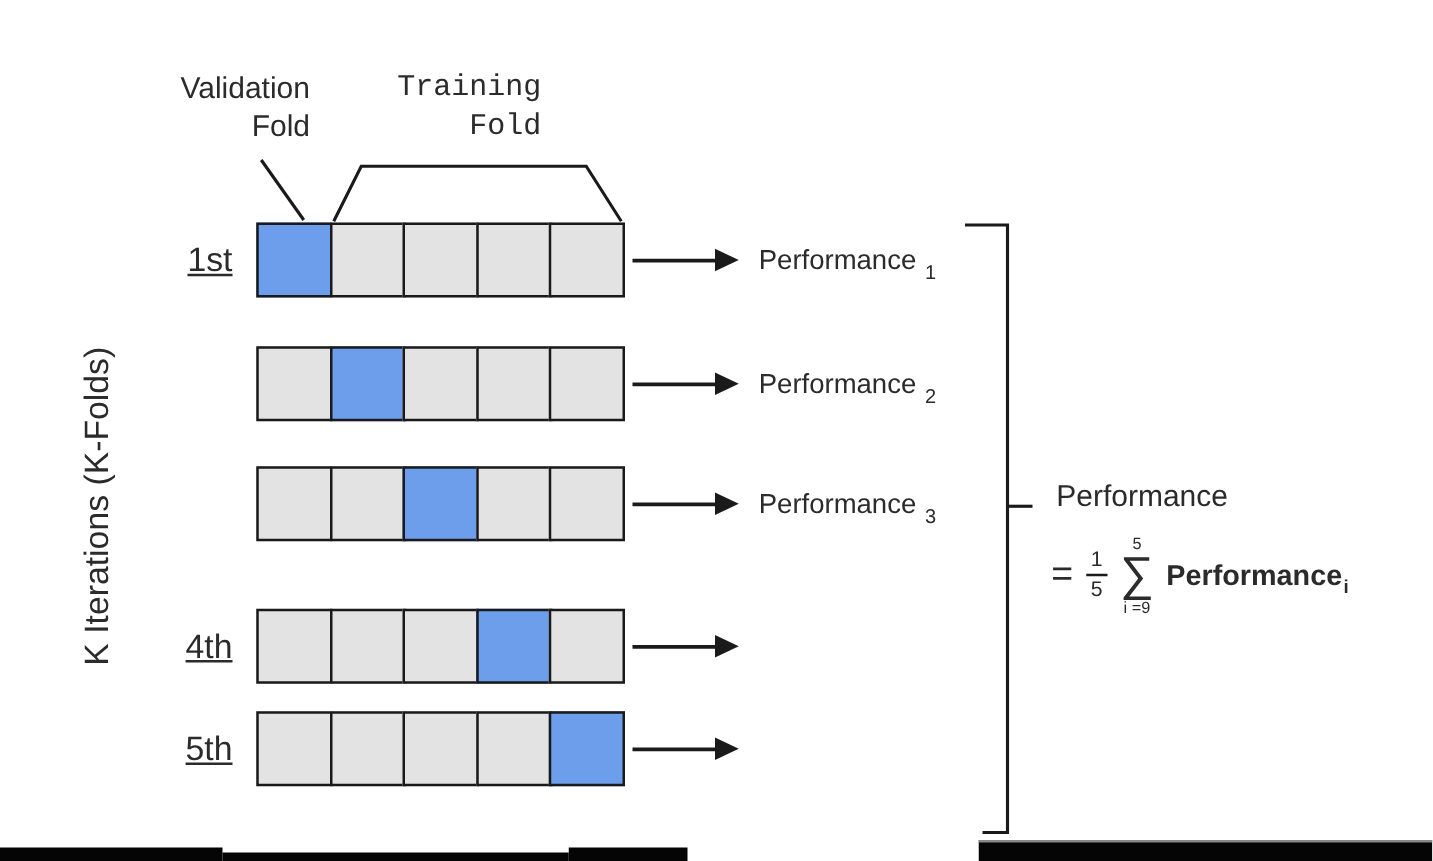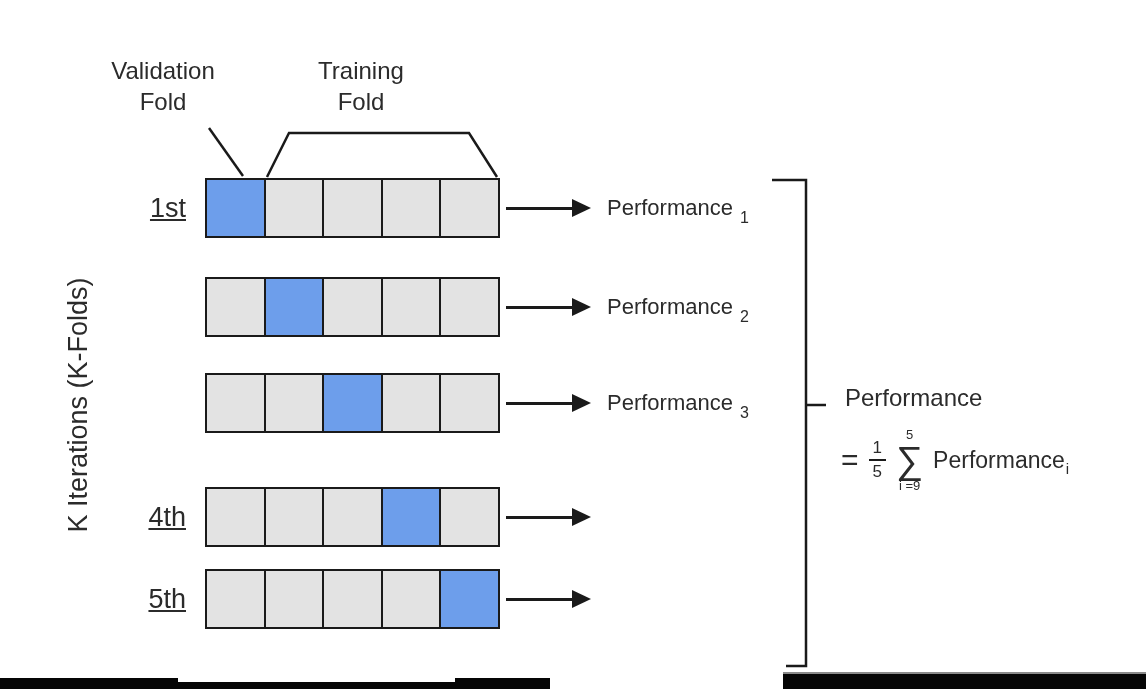--- a/index.html
+++ b/index.html
@@ -10,25 +10,25 @@
     font-family:"Liberation Sans", sans-serif;
     color:var(--text,#2b2b2b);
     overflow:hidden;
   }
   svg.overlay{position:absolute;left:0;top:0;width:1146px;height:689px;pointer-events:none;}
   .stroke{stroke:var(--line,#1a1a1a);stroke-width:2.5;fill:none;}
 
   
   .head-label{
     position:absolute;top:55px;width:170px;
-    text-align:center;font-size:24px;line-height:31px;
+    text-align:right;font-size:24px;line-height:31px;
     color:var(--text,#2b2b2b);
   }
   #val-head{left:78px;}
-  #train-head{left:276px;}
+  #train-head{left:263px;font-family:Liberation Mono, monospace;}
 
   
   .axis-label{
     position:absolute;left:78px;top:405px;
     transform:translate(-50%,-50%) rotate(-90deg);
     white-space:nowrap;font-size:27px;color:var(--text,#2b2b2b);
   }
 
   
   .row{position:absolute;left:0;height:60px;width:1146px;}
@@ -70,21 +70,21 @@
     position:absolute;left:841px;top:427px;
     display:flex;align-items:center;color:var(--text,#2b2b2b);
   }
   .eq{font-size:30px;margin-right:10px;}
   .frac{display:inline-flex;flex-direction:column;align-items:center;font-size:17px;line-height:20px;margin-right:10px;}
   .frac-num{border-bottom:2px solid var(--line,#1a1a1a);padding:0 4px 1px 4px;}
   .frac-den{padding-top:1px;}
   .sum{display:inline-flex;flex-direction:column;align-items:center;line-height:1;margin-right:10px;}
   .sum-upper,.sum-lower{font-size:13px;line-height:15px;}
   .sum-sym{font-size:38px;line-height:36px;}
-  .term{font-size:23px;white-space:nowrap;}
+  .term{font-size:23px;white-space:nowrap;font-weight:bold;}
   .term-sub{font-size:15px;position:relative;top:6px;margin-left:1px;}
 
   
   .bar{position:absolute;background:#050505;}
   #bar-1{left:0;top:678px;width:178px;height:11px;}
   #bar-2{left:178px;top:682px;width:277px;height:7px;}
   #bar-3{left:455px;top:678px;width:95px;height:11px;}
   #bar-4{left:783px;top:672px;width:363px;height:17px;border-top:2px solid #8a8a8a;box-sizing:border-box;}
 </style>
 </head>

